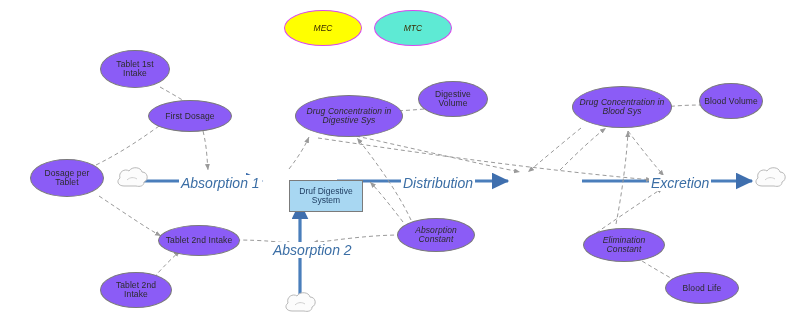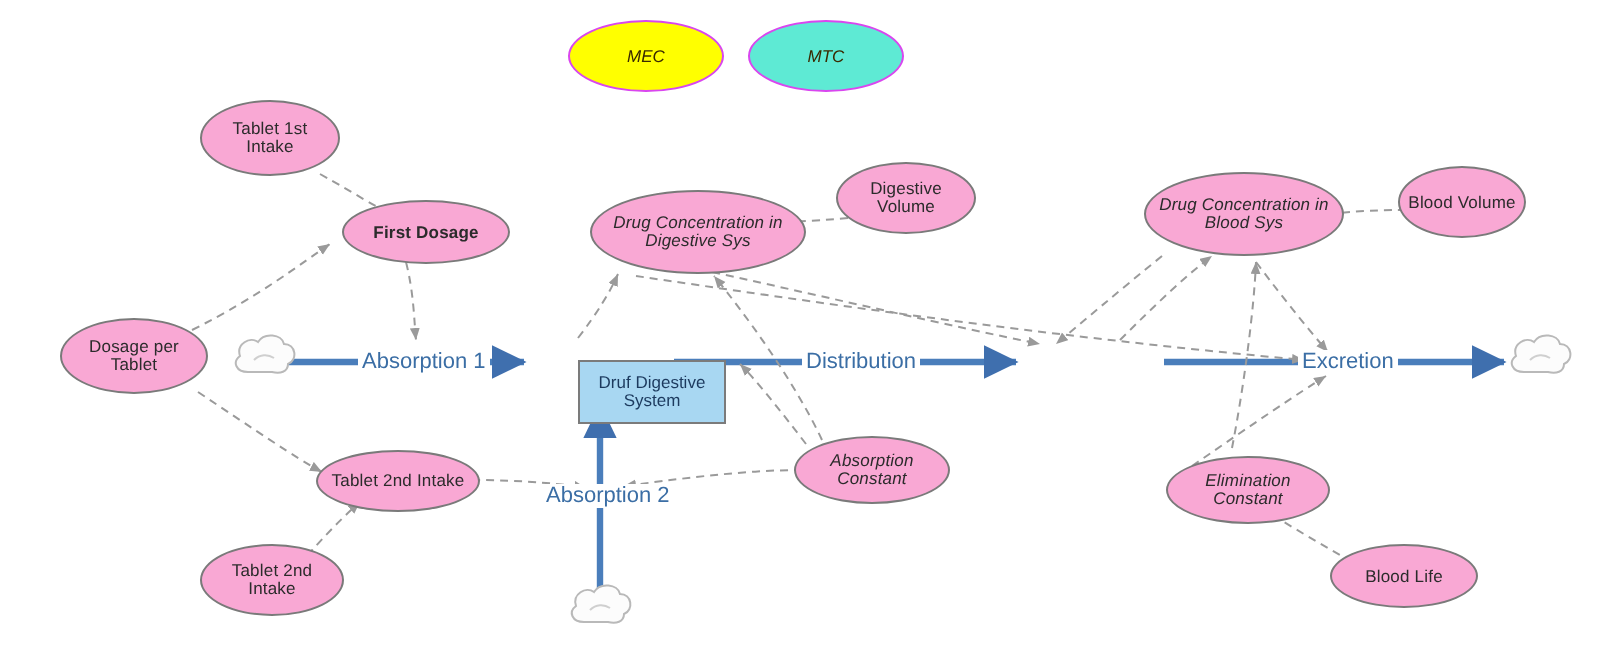--- a/index.html
+++ b/index.html
@@ -29,21 +29,21 @@
     box-sizing: border-box;
     display: flex;
     align-items: center;
     justify-content: center;
     text-align: center;
     line-height: 1.05;
     color: #2b2b2b;
   }
   .ellipse {
     border-radius: 50%;
-    background: #f9a8d4;
+    background: #8b5cf6;
     border: 1px solid #7a7a7a;
     font-size: 8.5px;
     letter-spacing: 0.1px;
   }
   .ellipse.italic { font-style: italic; }
   .ellipse .lbl { padding: 0 3px; }
   .legend-ellipse {
     border-radius: 50%;
     border: 1px solid #d946ef;
     font-size: 8.5px;
@@ -51,25 +51,26 @@
     color: #3a2a00;
   }
   .stock {
     background: #a8d7f2;
     border: 1.5px solid #7b7b7b;
     font-size: 8.5px;
     color: #1c3a5e;
   }
   .flow-label {
     position: absolute;
-    font-size: 11px;
+    font-size: 14px;
     color: #3b6ea5;
     background: #ffffff;
     padding: 0 2px;
     white-space: nowrap;
+    font-style: italic;
   }
 </style>
 </head>
 <body>
 
 <div id="canvas">
 
   <svg id="wires" viewBox="0 0 800 325" xmlns="http://www.w3.org/2000/svg">
     <defs>
       <marker id="arrow-gray" markerWidth="7" markerHeight="7" refX="6" refY="2.5" orient="auto" markerUnits="strokeWidth">
@@ -145,21 +146,21 @@
 
   <div class="flow-label" style="left:179px; top:175px;">Absorption 1</div>
   <div class="flow-label" style="left:271px; top:242px;">Absorption 2</div>
   <div class="flow-label" style="left:401px; top:175px;">Distribution</div>
   <div class="flow-label" style="left:649px; top:175px;">Excretion</div>
 
   <div class="node ellipse" style="left:100px; top:50px; width:70px; height:38px;">
     <span class="lbl">Tablet 1st Intake</span>
   </div>
 
-  <div class="node ellipse" style="left:171px; top:100px; width:84px; height:32px;font-weight:bold;">
+  <div class="node ellipse" style="left:148px; top:100px; width:84px; height:32px;">
     <span class="lbl">First Dosage</span>
   </div>
 
   <div class="node ellipse" style="left:30px; top:159px; width:74px; height:38px;">
     <span class="lbl">Dosage per Tablet</span>
   </div>
 
   <div class="node ellipse" style="left:158px; top:225px; width:82px; height:31px;">
     <span class="lbl">Tablet 2nd Intake</span>
   </div>

